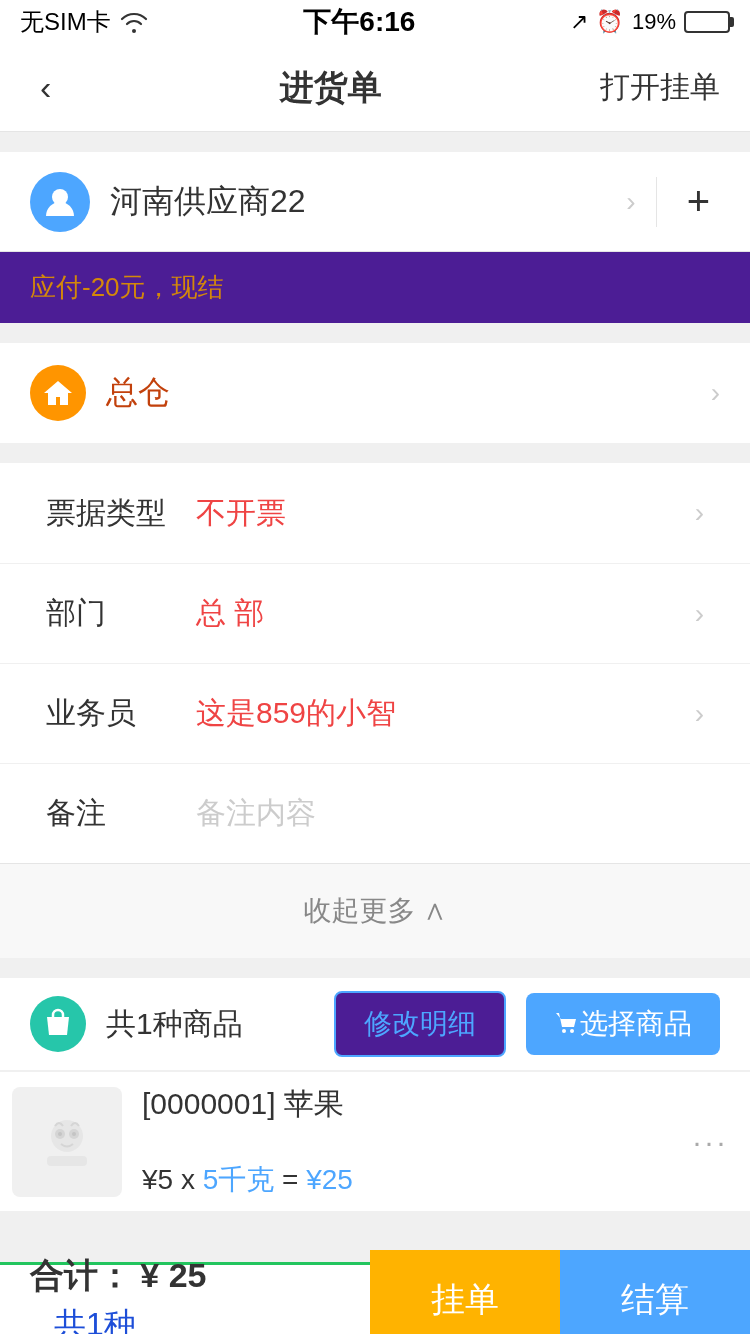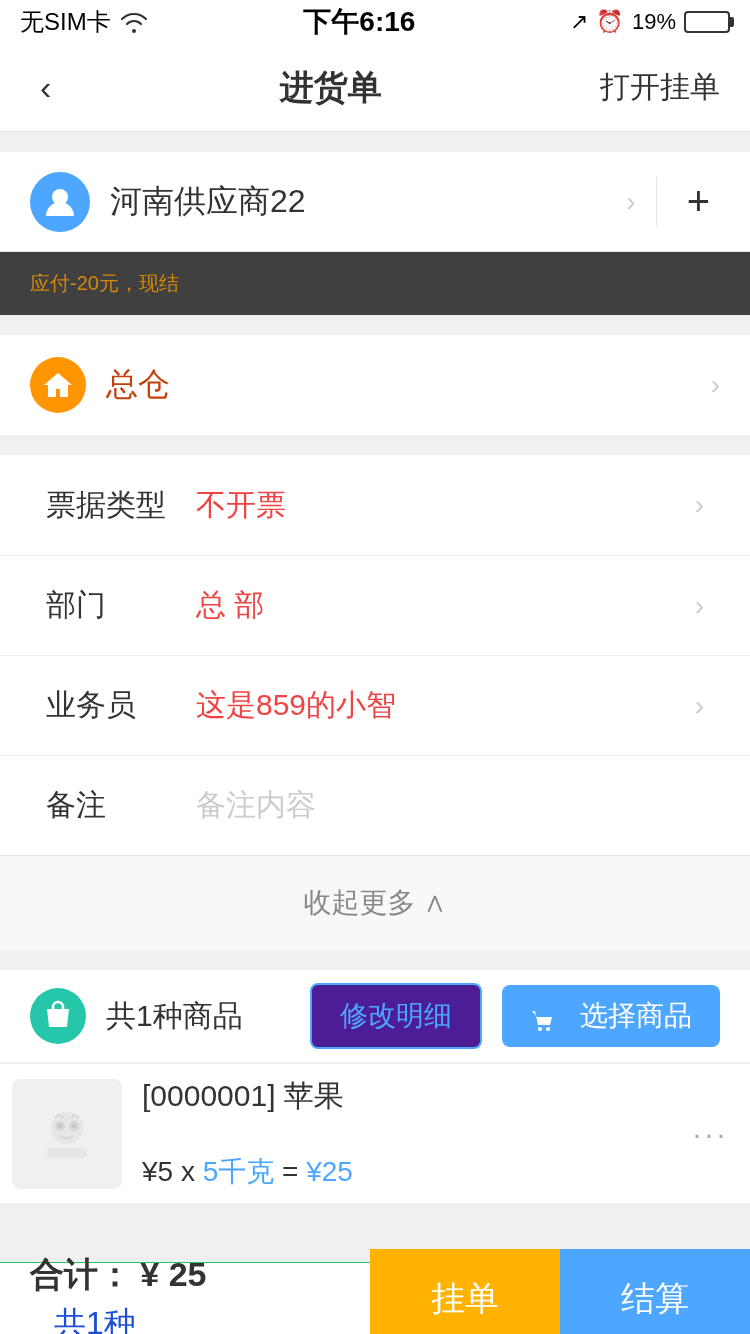--- a/index.html
+++ b/index.html
@@ -147,23 +147,23 @@
       cursor: pointer;
     }
     .chevron {
       color: #ccc;
       font-size: 28px;
       margin-left: 10px;
     }
 
     
     .warning-banner {
-      background: #404040;
+      background: #4c1d95;
       padding: 18px 30px;
-      font-size: 20px;
+      font-size: 26px;
       color: #d4880a;
     }
 
     
     .warehouse-row {
       background: #fff;
       display: flex;
       align-items: center;
       padding: 0 30px;
       height: 100px;
@@ -263,22 +263,22 @@
     }
     .btn-primary {
       background: #4da6ff;
       border-radius: 8px;
       padding: 12px 28px;
       font-size: 28px;
       color: #fff;
       border: none;
       cursor: pointer;
       display: flex;
-      align-items: flex-end;
-      gap: 24px;
+      align-items: center;
+      gap: 0;
     }
 
     
     .product-item {
       background: #fff;
       display: flex;
       align-items: center;
       padding: 12px;
       margin-top: 2px;
       gap: 20px;
@@ -326,21 +326,21 @@
     
     .bottom-summary {
       position: fixed;
       bottom: 0;
       left: 0;
       width: 750px;
       height: 72px;
       background: #fff;
       display: flex;
       align-items: center;
-      border-top: 1px solid #22c55e;
+      border-top: 3px solid #22c55e;
     }
     .summary-info {
       flex: 1;
       padding: 0 30px;
     }
     .summary-total {
       font-size: 30px;
       color: #333;
     }
     .summary-total span {

